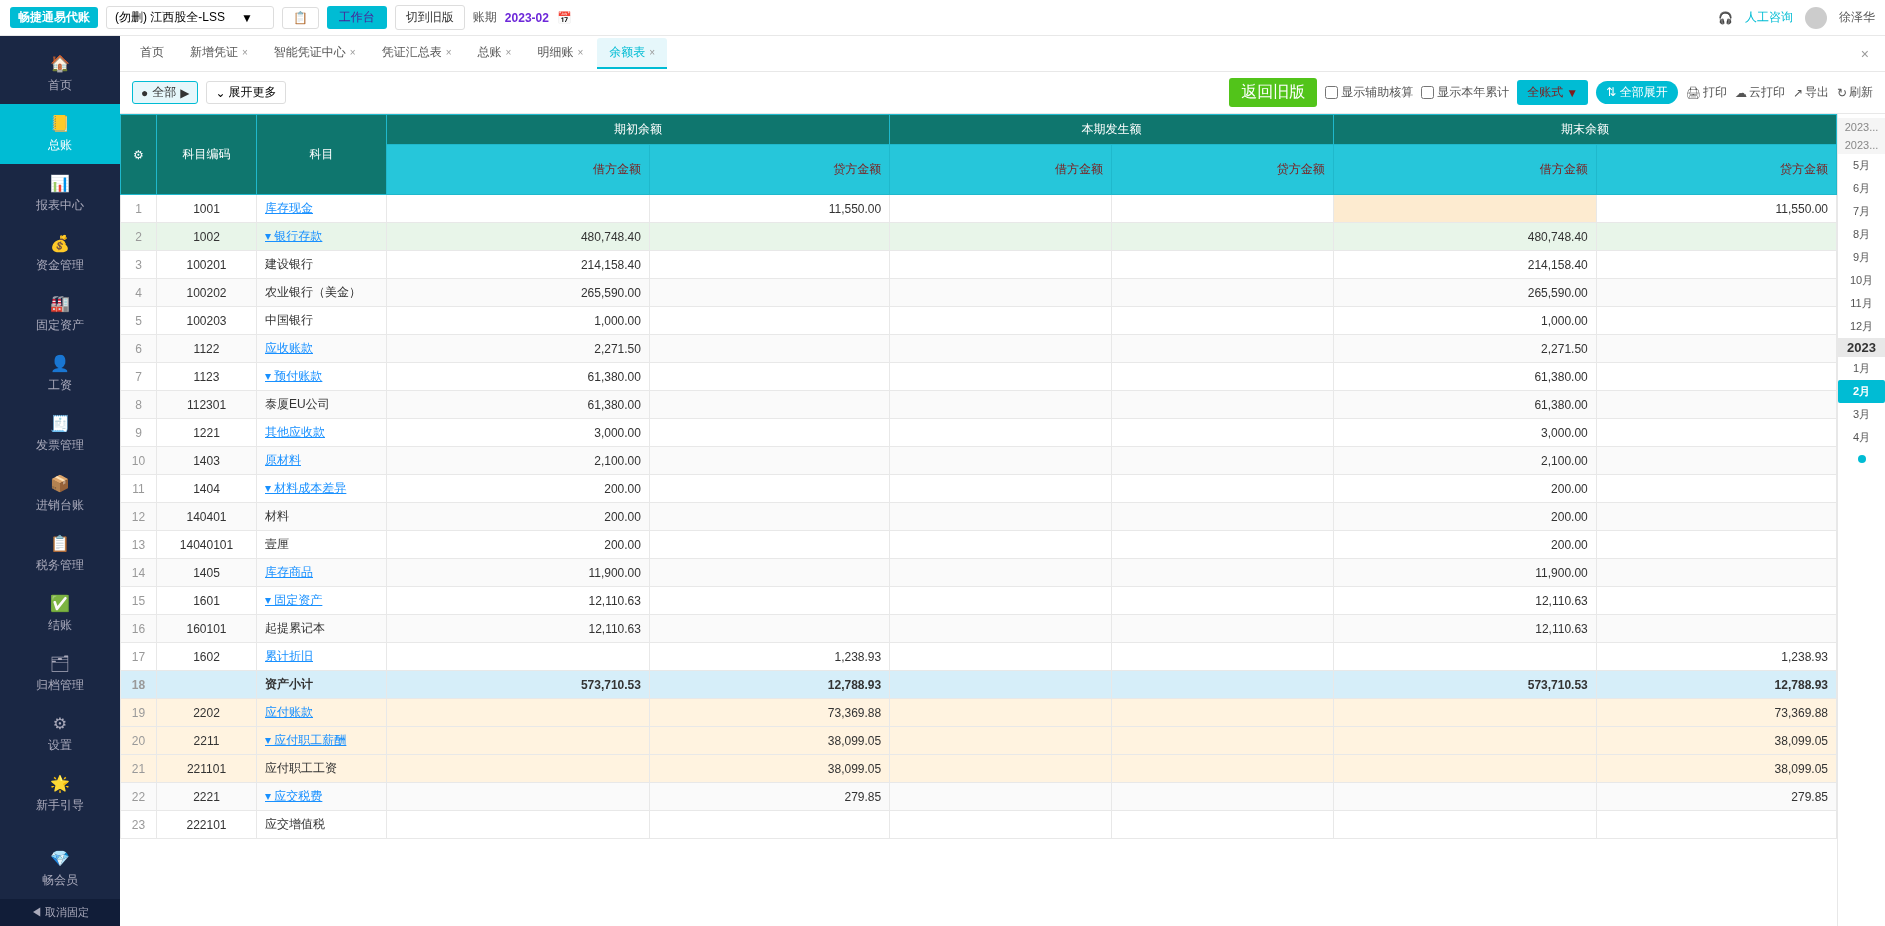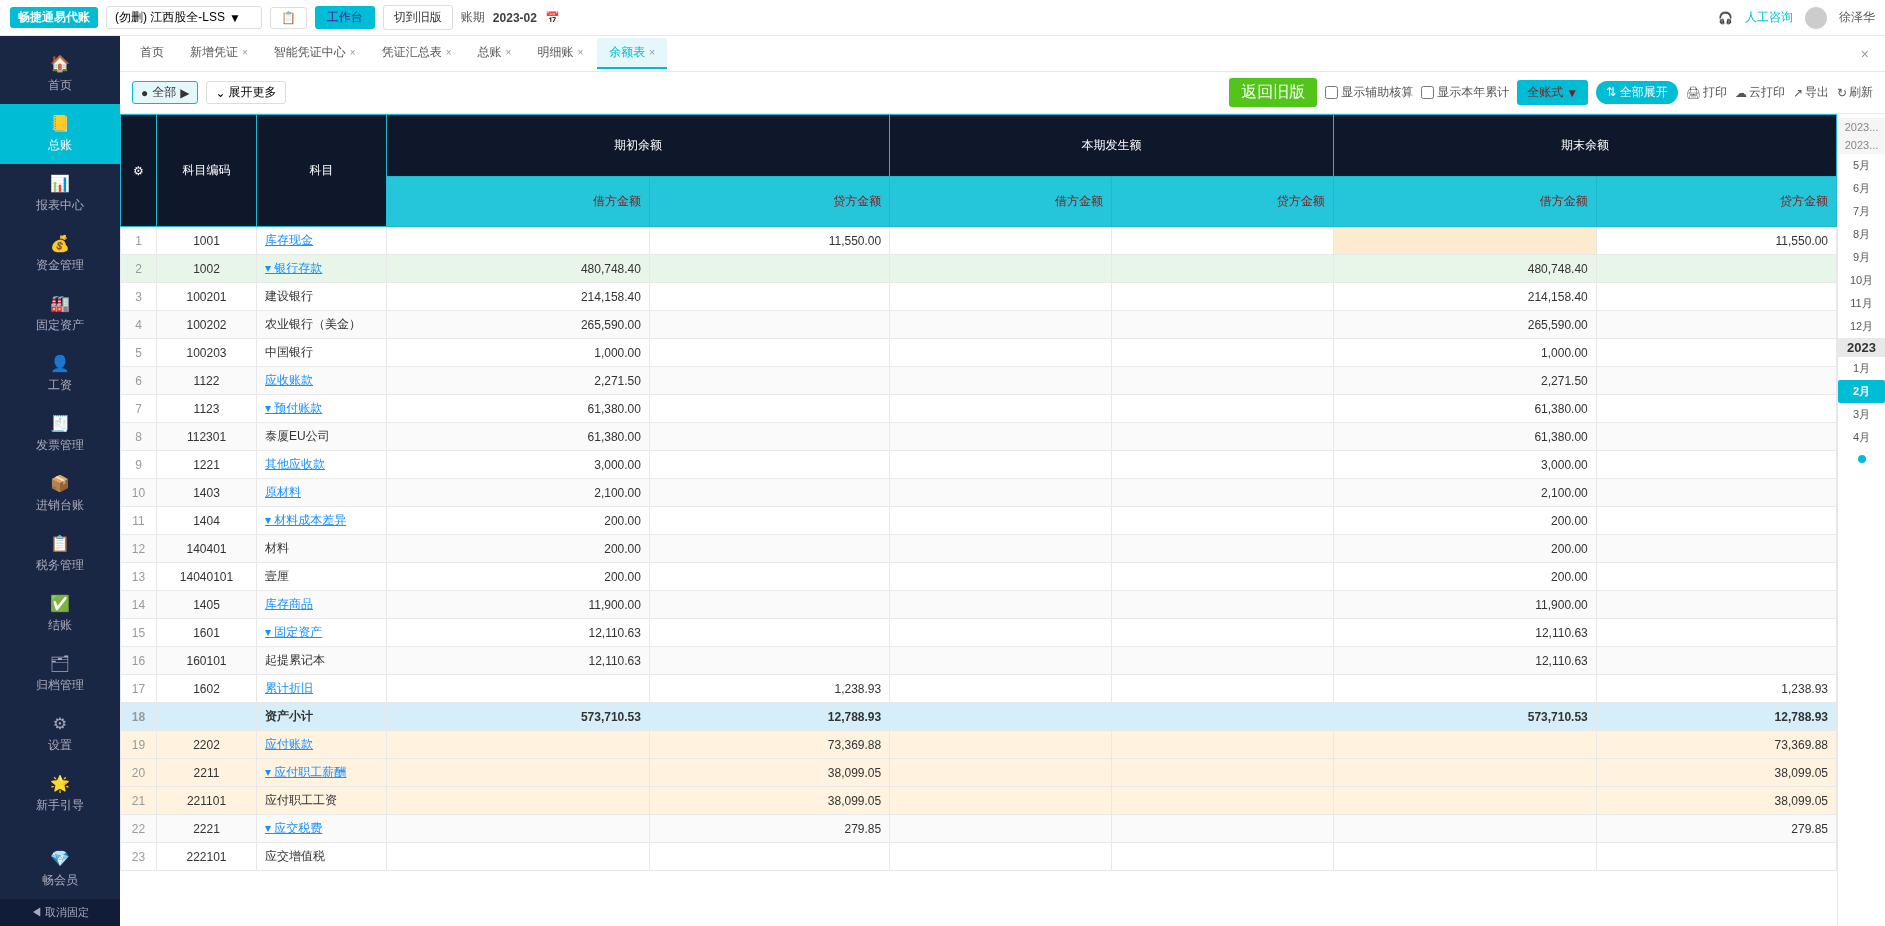--- a/index.html
+++ b/index.html
@@ -24,21 +24,21 @@
       font-weight: bold;
       white-space: nowrap;
     }
     .company-select {
       border: 1px solid #ddd;
       border-radius: 3px;
       padding: 2px 20px 2px 8px;
       font-size: 12px;
       background: #fff;
       position: relative;
-      display: flex; align-items: center; gap: 4px;
+      display: flex; align-items: center; gap: 16px;
       cursor: pointer;
     }
     .top-btn {
       background: #00bcd4;
       color: #4c1d95;
       border: none;
       border-radius: 3px;
       padding: 3px 12px;
       font-size: 12px;
       cursor: pointer;
@@ -230,23 +230,23 @@
       overflow: auto;
       background: #fff;
       margin: 0;
     }
     table {
       width: 100%;
       border-collapse: collapse;
       font-size: 12px;
     }
     thead tr.header-top th {
-      background: #0f172a;
+      background: #0f766e;
       color: #fff;
-      padding: 22px 8px;
+      padding: 6px 8px;
       text-align: center;
       border: 1px solid #1fb8cc;
       font-weight: normal;
     }
     thead tr.header-sub th {
       background: #26c6da;
       color: #7f1d1d;
       padding: 16px 8px;
       text-align: right;
       border: 1px solid #1fb8cc;
@@ -312,21 +312,21 @@
 <div class="top-bar">
   <div class="app-logo">畅捷通易代账</div>
   <div class="company-select">
     <span>(勿删) 江西股全-LSS</span>
     <span>▼</span>
   </div>
   <button class="top-btn-outline">📋</button>
   <button class="top-btn">工作台</button>
   <button class="top-btn-outline">切到旧版</button>
   <span style="color:#555;">账期</span>
-  <span style="color:#404040;font-weight:bold;">2023-02</span>
+  <span style="color:#6d28d9;font-weight:bold;">2023-02</span>
   <span style="cursor:pointer;">📅</span>
   <div class="top-right">
     <span>🎧</span>
     <span style="cursor:pointer;color:#00bcd4;">人工咨询</span>
     <span class="user-icon"></span>
     <span>徐泽华</span>
   </div>
 </div>
 
 <div class="main-layout">

